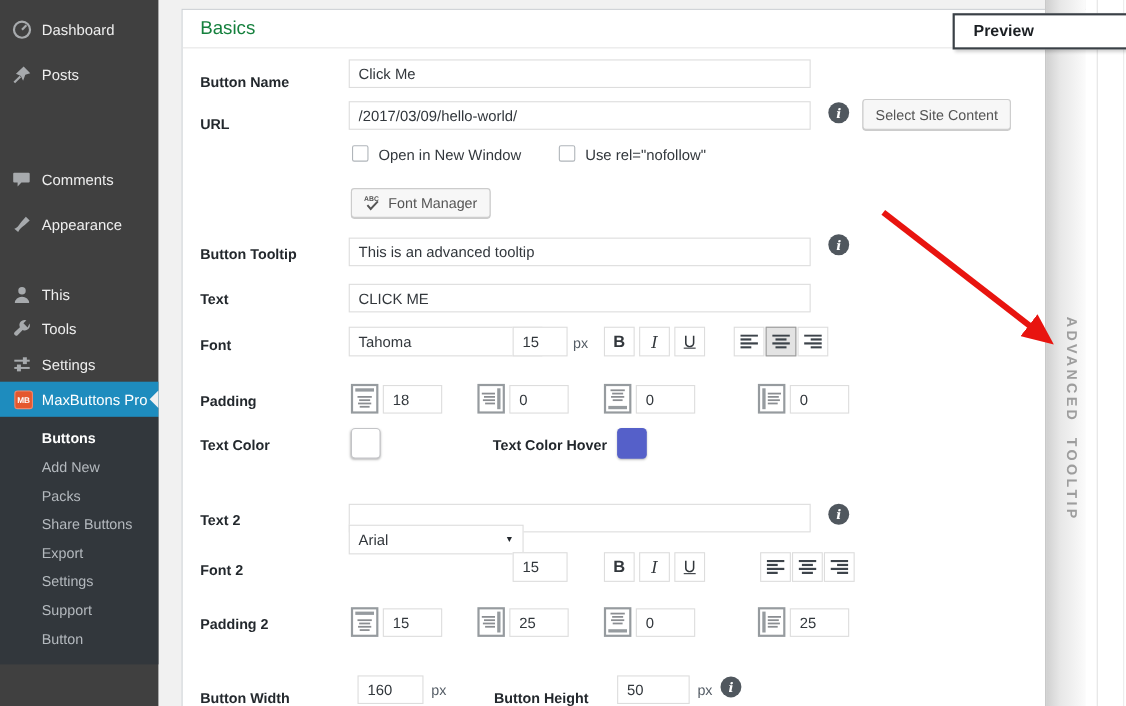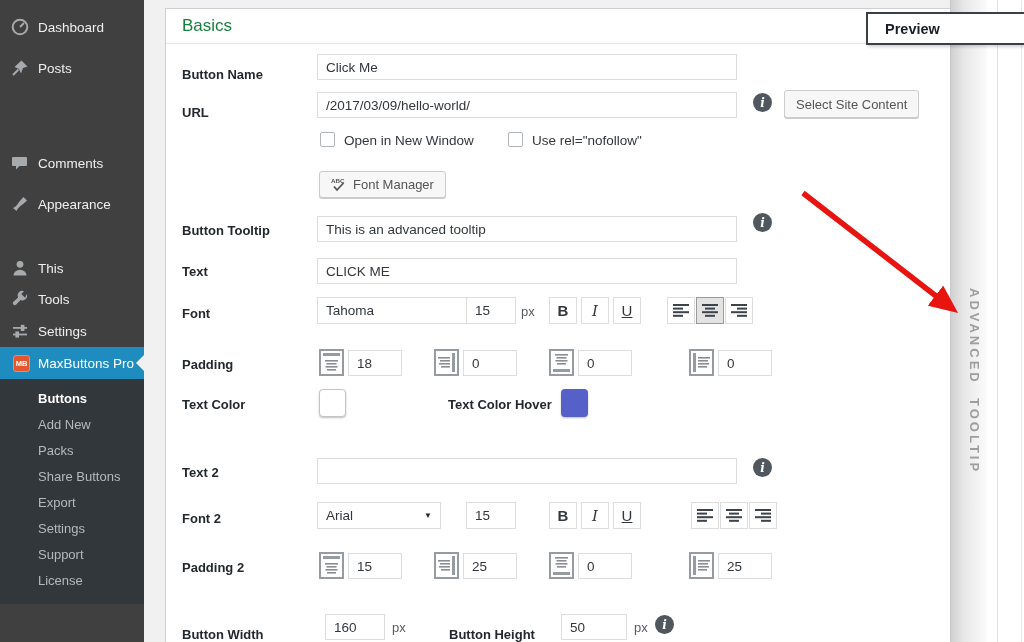--- a/index.html
+++ b/index.html
@@ -147,21 +147,21 @@
     </div>
 
     <div class="submenu">
       <div class="smi current" style="top:8px">Buttons</div>
       <div class="smi" style="top:34px">Add New</div>
       <div class="smi" style="top:60px">Packs</div>
       <div class="smi" style="top:86px">Share Buttons</div>
       <div class="smi" style="top:112px">Export</div>
       <div class="smi" style="top:138px">Settings</div>
       <div class="smi" style="top:164px">Support</div>
-      <div class="smi" style="top:190px">License</div>
+      <div class="smi" style="top:190px">Button</div>
     </div>
 
   </aside>
 
   <div class="content-bg"></div>
 
   <div class="panel">
     <div class="panel-header">
         <span>Basics</span>
       </div>
@@ -276,21 +276,21 @@
     <div class="flabel" style="top:388px">Text Color</div>
     <span class="swatch" style="left: 153px; top: 380px; background: rgb(255, 255, 255);"></span>
     <div class="flabel" style="left:282px; top:388px">Text Color Hover</div>
     <span class="swatch" style="left: 395px; top: 380px; border: none; background: rgb(85, 96, 201);"></span>
 
     <div class="flabel" style="top:456px">Text 2</div>
     <input class="tinput" style="left: 151px; top: 449px; width: 420px;" value="">
     <div class="info" style="left:587px; top:449px">i</div>
 
     <div class="flabel" style="top:502px">Font 2</div>
-    <div class="selbox" style="left:151px; top:493px; width:124px">
+    <div class="selbox" style="left:151px; top:468px; width:159px">
       <span>Arial</span>
         <span class="caret">▼</span>
     </div>
     <input class="tinput num" style="left: 300px; top: 493px;" value="15">
     <div class="fmt-btn b" style="left:383px; top:493px">B</div>
     <div class="fmt-btn i" style="left:415px; top:493px">I</div>
     <div class="fmt-btn u" style="left:447px; top:493px">U</div>
     <div class="fmt-btn" style="left:525px; top:493px">
         <svg width="17" height="13">
           <rect y="0" width="16" height="2" fill="#3c434a"></rect>

